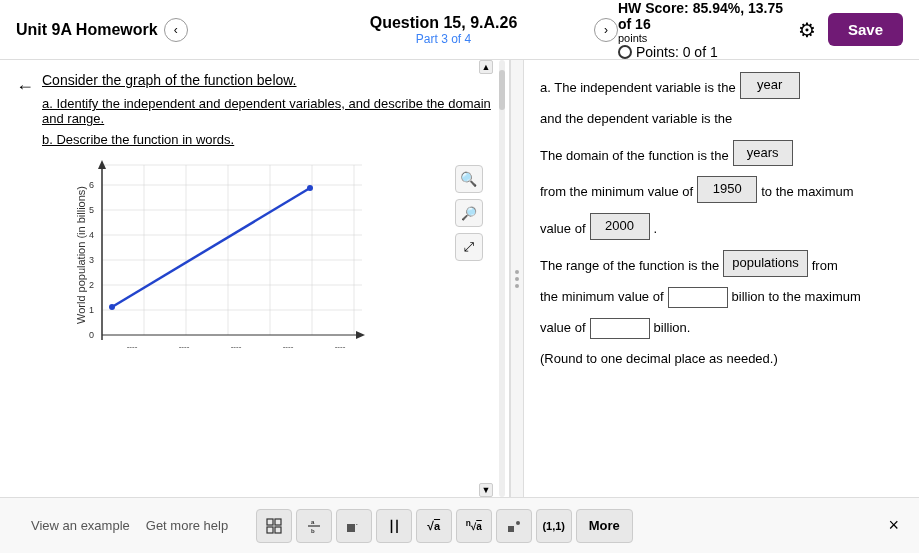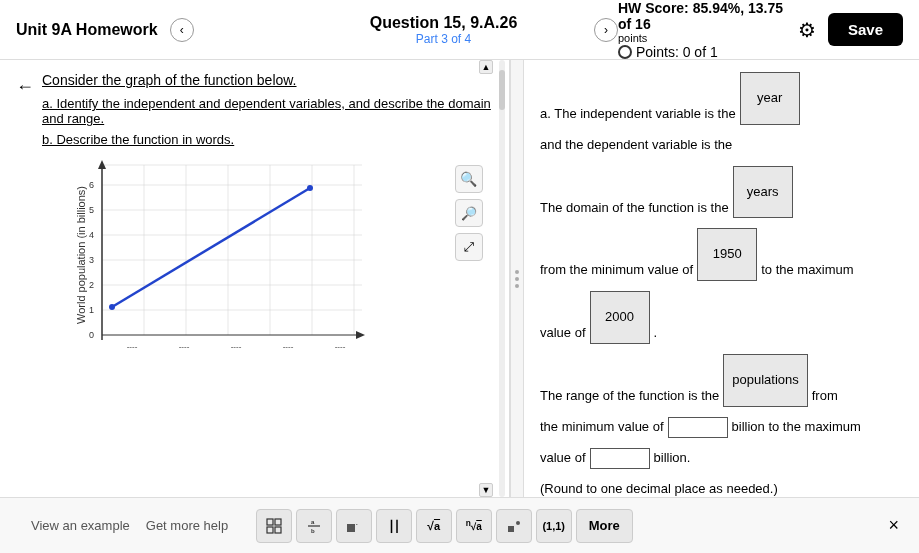--- a/index.html
+++ b/index.html
@@ -10,21 +10,21 @@
       display: flex;
       align-items: center;
       background: #fff;
       padding: 8px 16px;
       border-bottom: 1px solid #ddd;
       height: 60px;
     }
     .header-left {
       display: flex;
       align-items: center;
-      gap: 12px;
+      gap: 6px;
       flex: 1;
     }
     .header-title {
       font-weight: bold;
       font-size: 16px;
     }
     .nav-arrow {
       background: none;
       border: 1px solid #999;
       border-radius: 50%;
@@ -70,21 +70,21 @@
       border-radius: 50%;
       display: inline-block;
     }
     .gear-btn {
       background: none;
       border: none;
       cursor: pointer;
       font-size: 20px;
     }
     .save-btn {
-      background: #000000;
+      background: #701a75;
       color: #fff;
       border: none;
       border-radius: 6px;
       padding: 8px 20px;
       font-size: 15px;
       font-weight: bold;
       cursor: pointer;
     }
 
     
@@ -186,21 +186,21 @@
     .answer-line {
       margin-bottom: 10px;
       display: flex;
       flex-wrap: wrap;
       align-items: flex-end;
       gap: 4px;
     }
     .inline-box {
       display: inline-block;
       border: 1.5px solid #555;
-      padding: 15px 8px;
+      padding: 2px 8px;
       min-width: 60px;
       text-align: center;
       background: #fff;
       font-size: 13px;
     }
     .inline-box.filled {
       background: #e8e8e8;
     }
 
     

